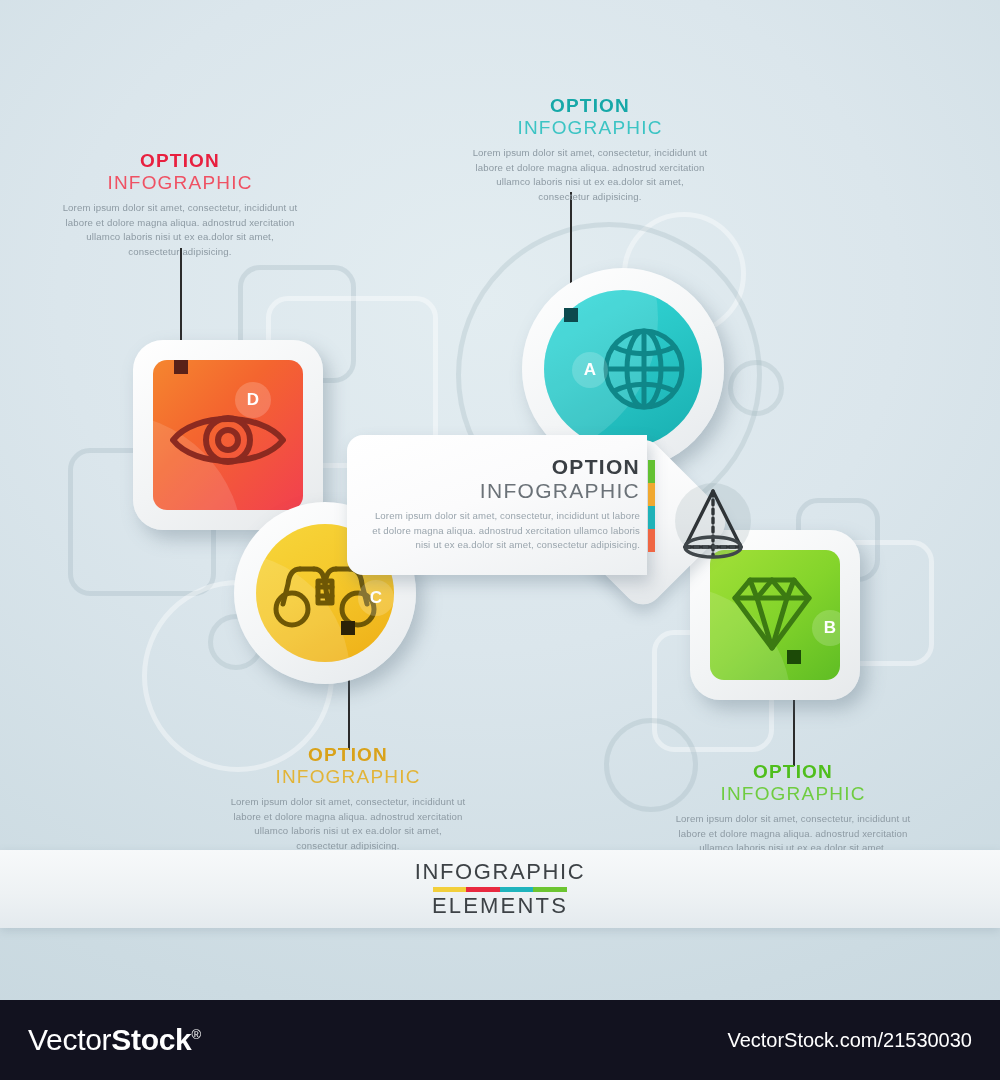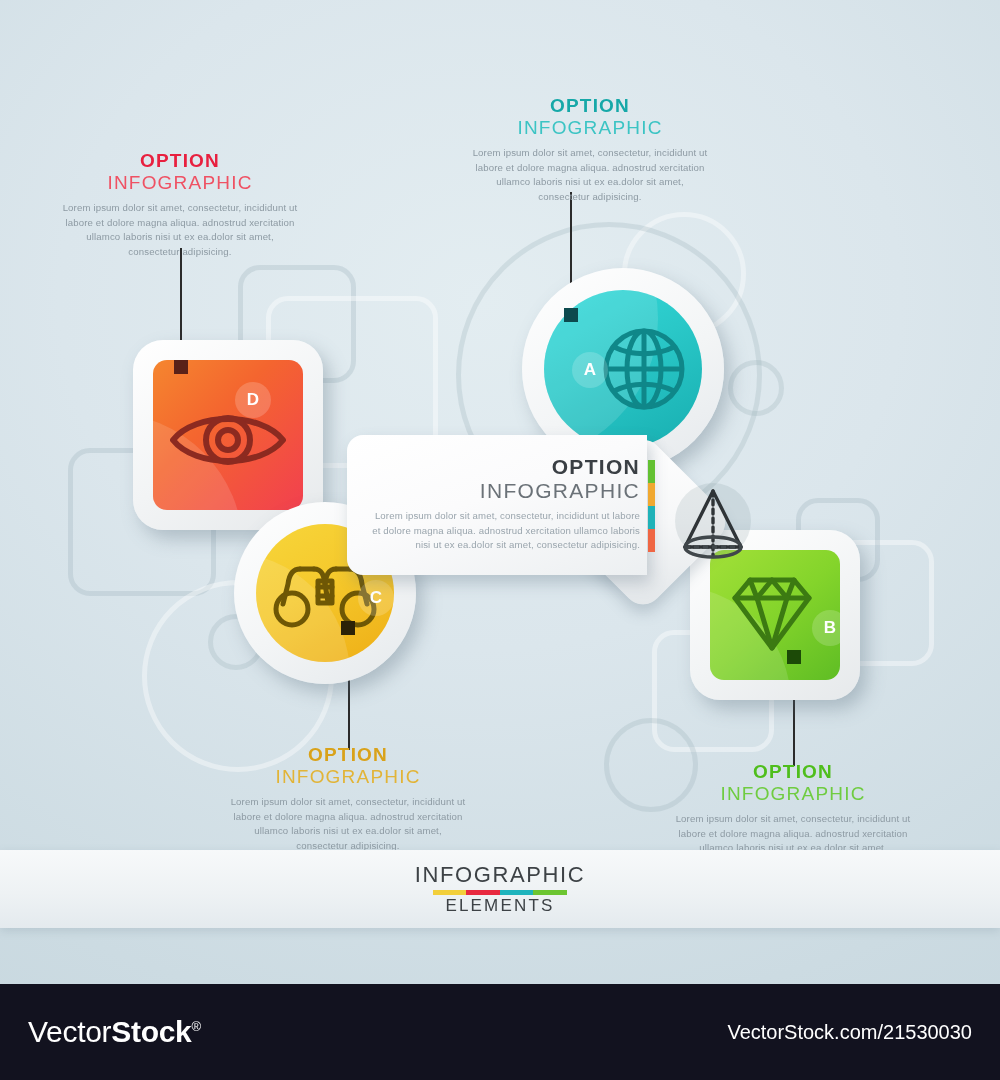--- a/index.html
+++ b/index.html
@@ -206,28 +206,28 @@
     box-shadow: 0 3px 9px rgba(90,110,125,0.18);
     display: flex; align-items: center; justify-content: center;
   }
   #footer-logo { text-align: center; }
   #footer-logo .fl-top {
     font-size: 22px; color: #3d4246; letter-spacing: 1.6px; font-weight: normal;
   }
   #footer-bar { display: flex; width: 134px; height: 5px; margin: 2px auto 1px; }
   #footer-bar span { flex: 1; }
   #footer-logo .fl-bot {
-    font-size: 17px; color: #3d4246; letter-spacing: 2.2px;
+    font-size: 22px; color: #3d4246; letter-spacing: 2.2px;
   }
 
   
   #watermark {
     position: absolute;
     left: 0; bottom: 0;
-    width: 1000px; height: 96px;
+    width: 1000px; height: 80px;
     background: #12121f;
     display: flex; align-items: center;
   }
   #wm-logo {
     margin-left: 28px;
     font-size: 30px;
     color: #ffffff;
     letter-spacing: -0.3px;
   }
   #wm-logo .b { font-weight: bold; }

